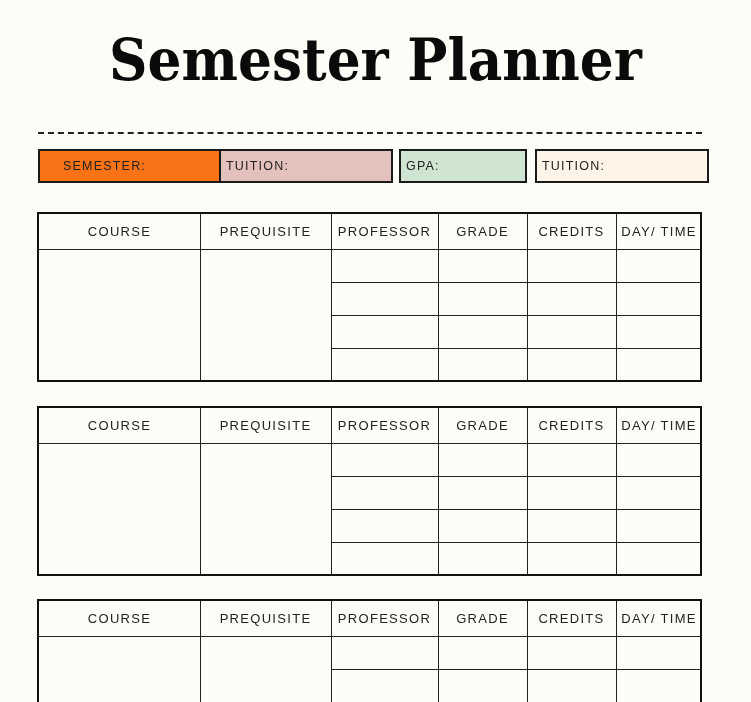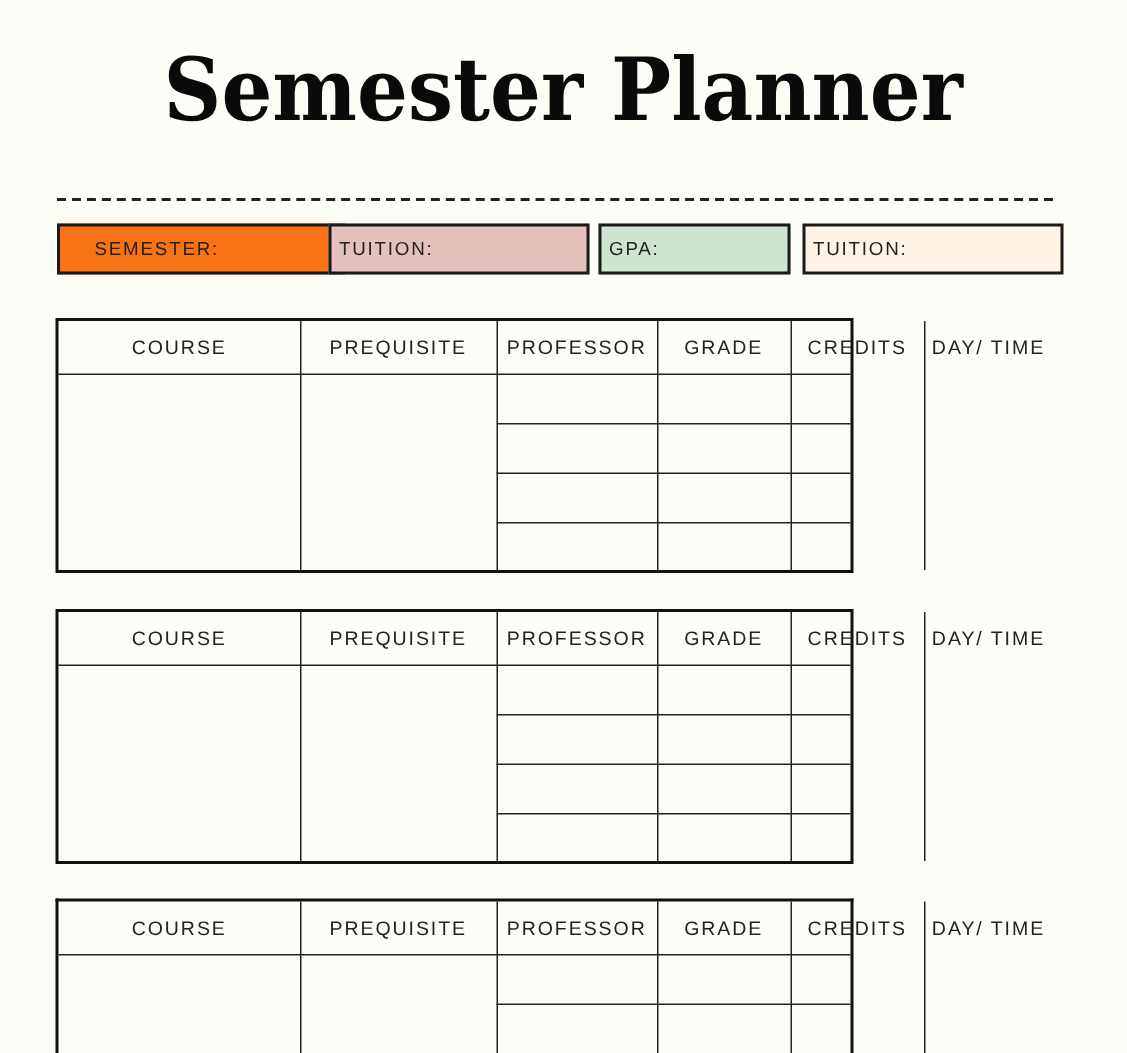--- a/index.html
+++ b/index.html
@@ -27,21 +27,21 @@
   .info-box {
     position: absolute; top: 0; height: 30px;
     border: 2px solid #1a1a1a;
     box-sizing: content-box;
     display: flex; align-items: center;
     font-size: 12.5px; letter-spacing: 1.2px;
     color: #222;
   }
   .info-box span { padding-left: 5px; }
   .tbl {
-    position: absolute; left: 37px; width: 532px;
+    position: absolute; left: 37px; width: 665px;
     border: 2px solid #111;
     box-sizing: border-box;
   }
   .hdr { position: absolute; left: 0; top: 0; right: 0; height: 35px; border-bottom: 1px solid #222; }
   .hcell {
     position: absolute; top: 0; height: 35px;
     display: flex; align-items: center; justify-content: center;
     font-size: 13px; letter-spacing: 1.3px; color: #222;
   }
   .vline { position: absolute; width: 1px; background: #222; }

